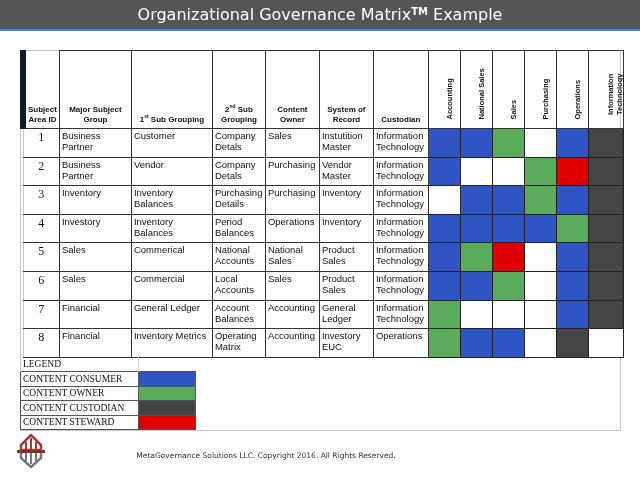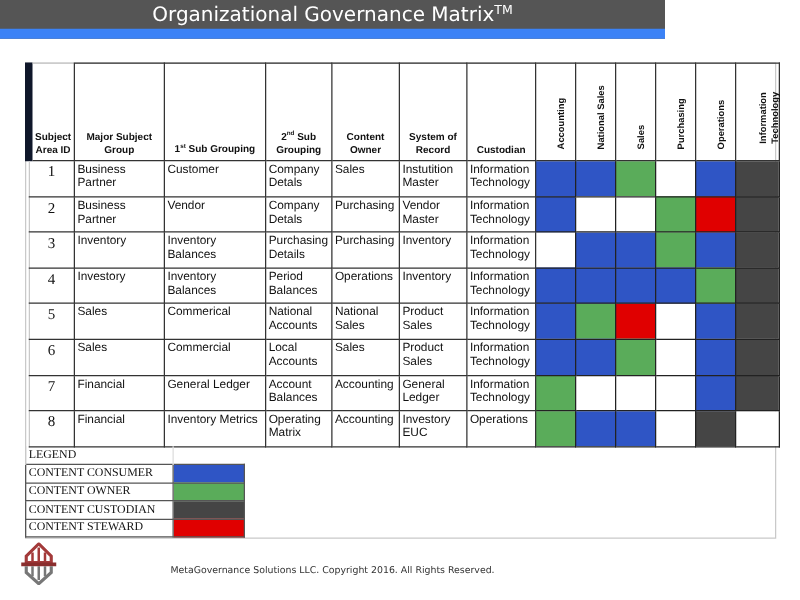--- a/index.html
+++ b/index.html
@@ -1,26 +1,26 @@
 <!DOCTYPE html>
 <html><head>
 <meta charset="utf-8">
 <style>
   * { box-sizing: border-box; margin: 0; padding: 0; }
   html, body { width: 640px; height: 480px; background: #ffffff; overflow: hidden; }
   body { position: relative; font-family: "Liberation Sans", sans-serif; }
 
   .title-bar {
-    position: absolute; left: 0; top: 0; width: 532px; height: 31px;
+    position: absolute; left: 0; top: 0; width: 640px; height: 31px;
     background: #555555; color: #ffffff;
     font-family: "DejaVu Sans", sans-serif; font-size: 16px;
     display: flex; align-items: center; justify-content: center;
-    border-bottom: 8px solid #3b82f6;
-  }
-  .title-bar sup { font-size: 10px; position: relative; top: -3px; }
+    border-bottom: 2px solid #3b82f6;
+  }
+  .title-bar sup { font-size: 10px; position: relative; top: -3px; font-weight: bold; }
 
   .frame {
     position: absolute; left: 20px; top: 50px; width: 601px; height: 381px;
     border: 1px solid #c9c9c9; background: #fff;
   }
 
   table.matrix {
     position: absolute; left: 20px; top: 50px;
     border-collapse: collapse; table-layout: fixed;
   }
@@ -67,20 +67,21 @@
     font-family: "DejaVu Sans", sans-serif; font-size: 7.5px; color: #333;
     padding-left: 20px;
   }
 </style>
 </head>
 <body>
 
 <div class="title-bar">
   <span>Organizational Governance Matrix</span>
     <sup>TM</sup>
+    <span style="white-space:pre"> Example</span>
 </div>
 
 <div class="frame"></div>
 
 <table class="matrix">
   <colgroup>
     <col style="width:36px">
       <col style="width:72px">
       <col style="width:81px">
       <col style="width:53px">

